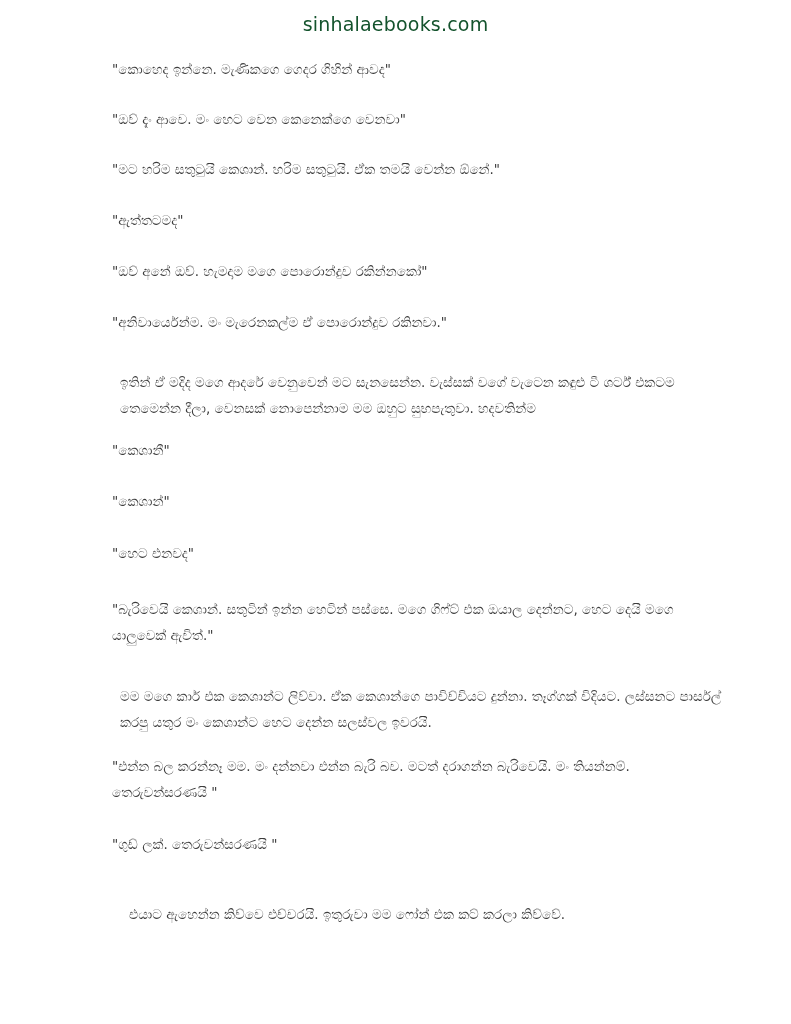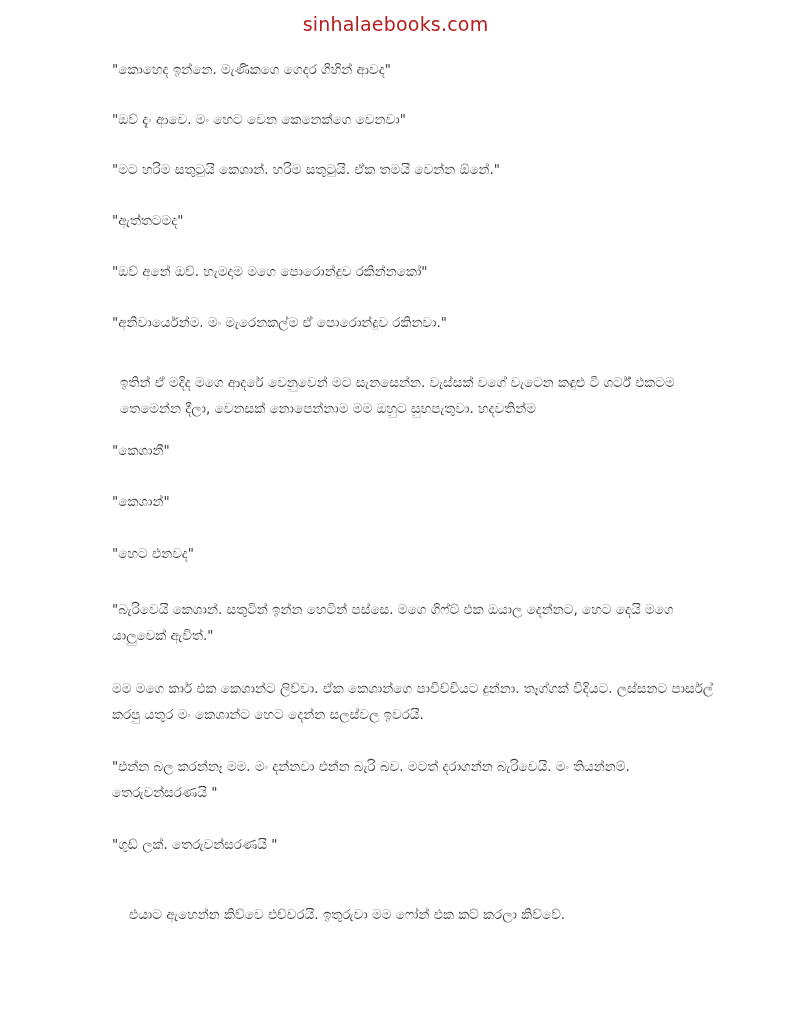--- a/index.html
+++ b/index.html
@@ -16,21 +16,21 @@
       color: #3a3a3a;
     }
     .site-header {
       position: absolute;
       top: 13px;
       left: 0;
       width: 791px;
       text-align: center;
       font-family: "DejaVu Sans", sans-serif;
       font-size: 19px;
-      color: #b91c1c;
+      color: #14532d;
       letter-spacing: 0.2px;
     }
     .page-body {
       position: absolute;
       left: 112px;
       top: 0;
       width: 610px;
     }
     .para {
       position: absolute;
@@ -52,17 +52,17 @@
   <p class="para" style="margin:0;top:106px;">"ඔව් දැං ආවෙ. මං හෙට වෙන කෙනෙක්ගෙ වෙනවා"</p>
   <p class="para" style="margin:0;top:156px;">"මට හරිම සතුටුයි කෙශාන්. හරිම සතුටුයි. ඒක තමයි වෙන්න ඕනේ."</p>
   <p class="para" style="margin:0;top:207px;">"ඇත්තටමද"</p>
   <p class="para" style="margin:0;top:258px;">"ඔව් අනේ ඔව්. හැමදාම මගෙ පොරොන්දුව රකින්නකෝ"</p>
   <p class="para" style="margin:0;top:309px;">"අනිවාර්යෙන්ම. මං මැරෙනකල්ම ඒ පොරොන්දුව රකිනවා."</p>
   <p class="para" style="margin:8px;top:361px;">ඉතින් ඒ මදිද මගෙ ආදරේ වෙනුවෙන් මට සැනසෙන්න. වැස්සක් වගේ වැටෙන කඳුළු ටී ශර්ට් එකටම තෙමෙන්න දීලා, වෙනසක් නොපෙන්නාම මම ඔහුට සුභපැතුවා. හදවතින්ම</p>
   <p class="para" style="margin:0;top:437px;">"කෙශානී"</p>
   <p class="para" style="margin:0;top:488px;">"කෙශාන්"</p>
   <p class="para" style="margin:0;top:540px;">"හෙට එනවද"</p>
   <p class="para" style="margin:0;top:596px;">"බැරිවෙයි කෙශාන්. සතුටින් ඉන්න හෙටින් පස්සෙ. මගෙ ගිෆ්ට් එක ඔයාල දෙන්නට, හෙට දෙයි මගෙ යාලුවෙක් ඇවිත්."</p>
-  <p class="para" style="margin:0;top:675px;">මම මගෙ කාර් එක කෙශාන්ට ලිව්වා. ඒක කෙශාන්ගෙ පාවිච්චියට දුන්නා. තෑග්ගක් විදියට. ලස්සනට පාර්සල් කරපු යතුර මං කෙශාන්ට හෙට දෙන්න සලස්වල ඉවරයි.</p>
+  <p class="para" style="margin:8px;top:675px;">මම මගෙ කාර් එක කෙශාන්ට ලිව්වා. ඒක කෙශාන්ගෙ පාවිච්චියට දුන්නා. තෑග්ගක් විදියට. ලස්සනට පාර්සල් කරපු යතුර මං කෙශාන්ට හෙට දෙන්න සලස්වල ඉවරයි.</p>
   <p class="para" style="margin:0;top:753px;">"එන්න බල කරන්නෑ මම. මං දන්නවා එන්න බැරි බව. මටත් දරාගන්න බැරිවෙයි. මං තියන්නම්. තෙරුවන්සරණයි "</p>
   <p class="para" style="margin:0;top:831px;">"ගුඩ් ලක්. තෙරුවන්සරණයි "</p>
   <p class="para" style="margin:17px;top:884px;">එයාට ඇහෙන්න කිව්වෙ එච්චරයි. ඉතුරුවා මම ෆෝන් එක කට් කරලා කිව්වේ.</p>
 </div>
 
 </body></html>

